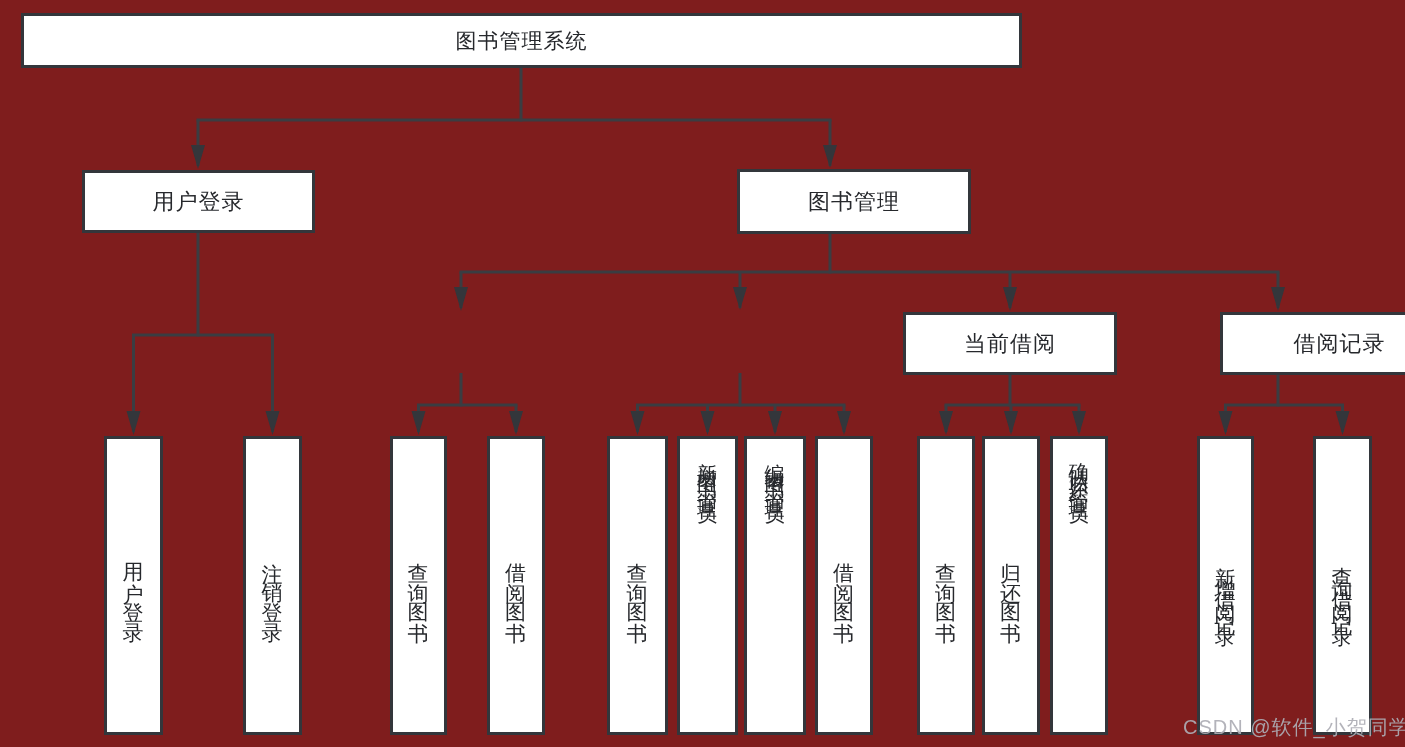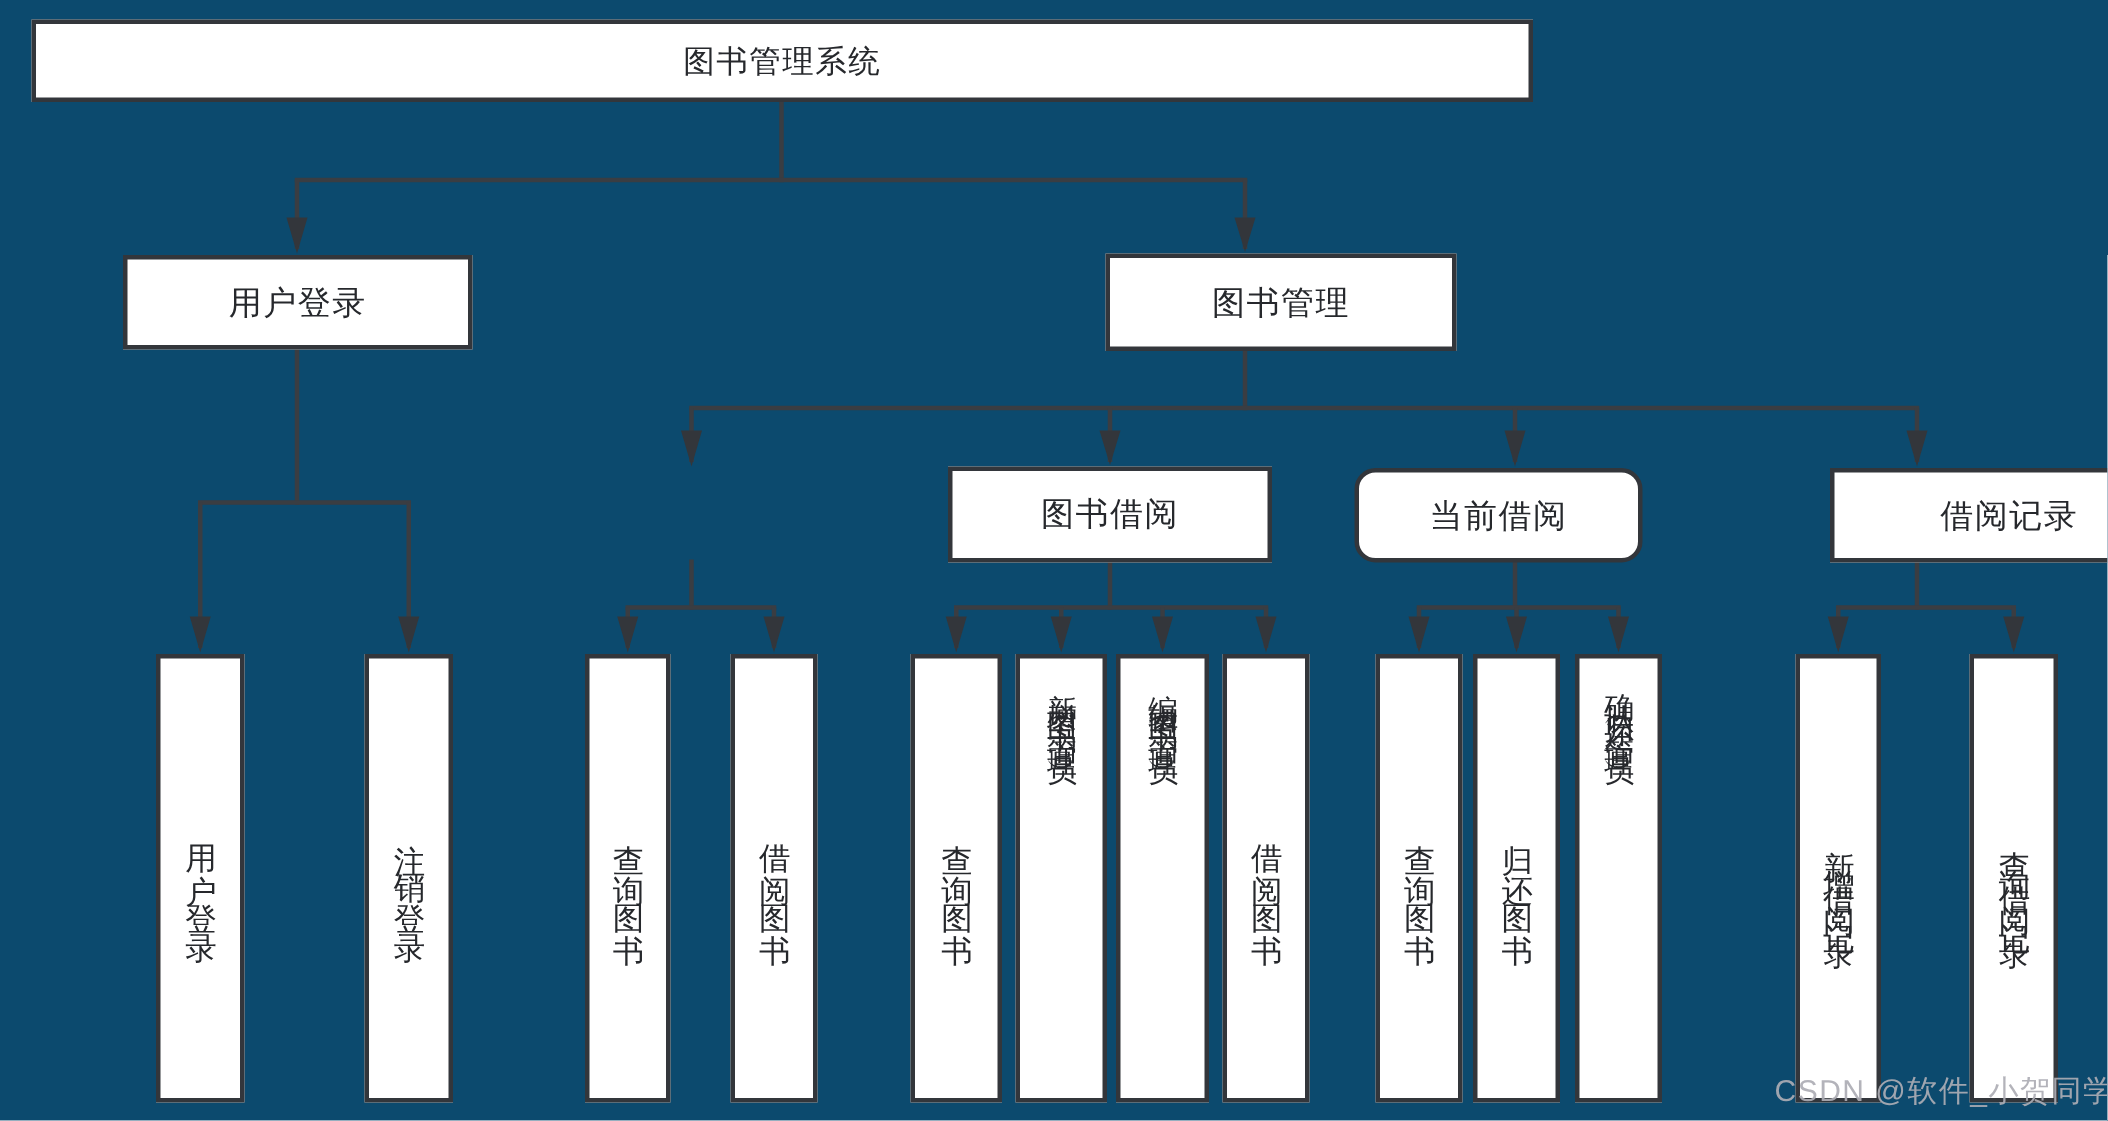--- a/index.html
+++ b/index.html
@@ -1,20 +1,20 @@
 <!DOCTYPE html>
 <html><head>
 <meta charset="utf-8">
 <style>
   html, body { margin: 0; padding: 0; background: #ffffff; }
   #stage {
     position: relative;
     width: 1405px;
     height: 747px;
-    background: #0c4a6e;
+    background: #7f1d1d;
     font-family: "Liberation Sans", "DejaVu Sans", sans-serif;
     overflow: hidden;
   }
   #wires {
     position: absolute;
     left: 0; top: 0;
     width: 1405px; height: 747px;
     z-index: 1;
   }
   .node {
@@ -125,24 +125,21 @@
     <span>图书管理系统</span>
   </div>
 
   <div class="node hnode" style="left:82px; top:170px; width:233px; height:63px;">
     <span>用户登录</span>
   </div>
   <div class="node hnode" style="left:713px; top:169px; width:234px; height:65px;margin-left:24px;">
     <span>图书管理</span>
   </div>
 
-  <div class="node hnode" style="left:632px; top:311px; width:216px; height:64px;">
-    <span>图书借阅</span>
-  </div>
-  <div class="node hnode" style="left:903px; top:312px; width:192px; height:63px;border-radius:14px;">
+  <div class="node hnode" style="left:903px; top:312px; width:214px; height:63px;">
     <span>当前借阅</span>
   </div>
   <div class="node hnode" style="left:1220px; top:312px; width:239px; height:63px;">
     <span>借阅记录</span>
   </div>
 
   <div class="node leaf len4" style="left:104px; top:436px; width:59px; height:299px;">
     <span>用户登录</span>
   </div>
   <div class="node leaf len4" style="left:243px; top:436px; width:59px; height:299px;">

